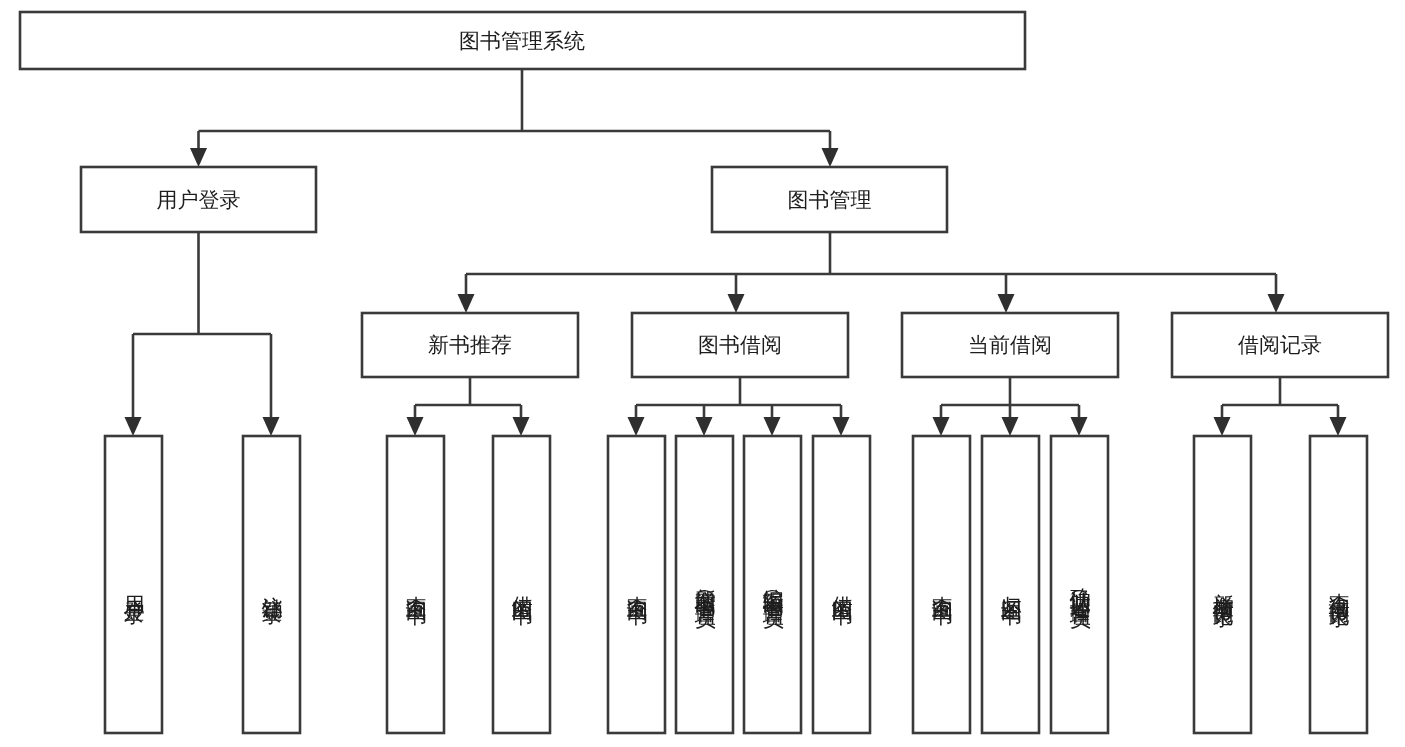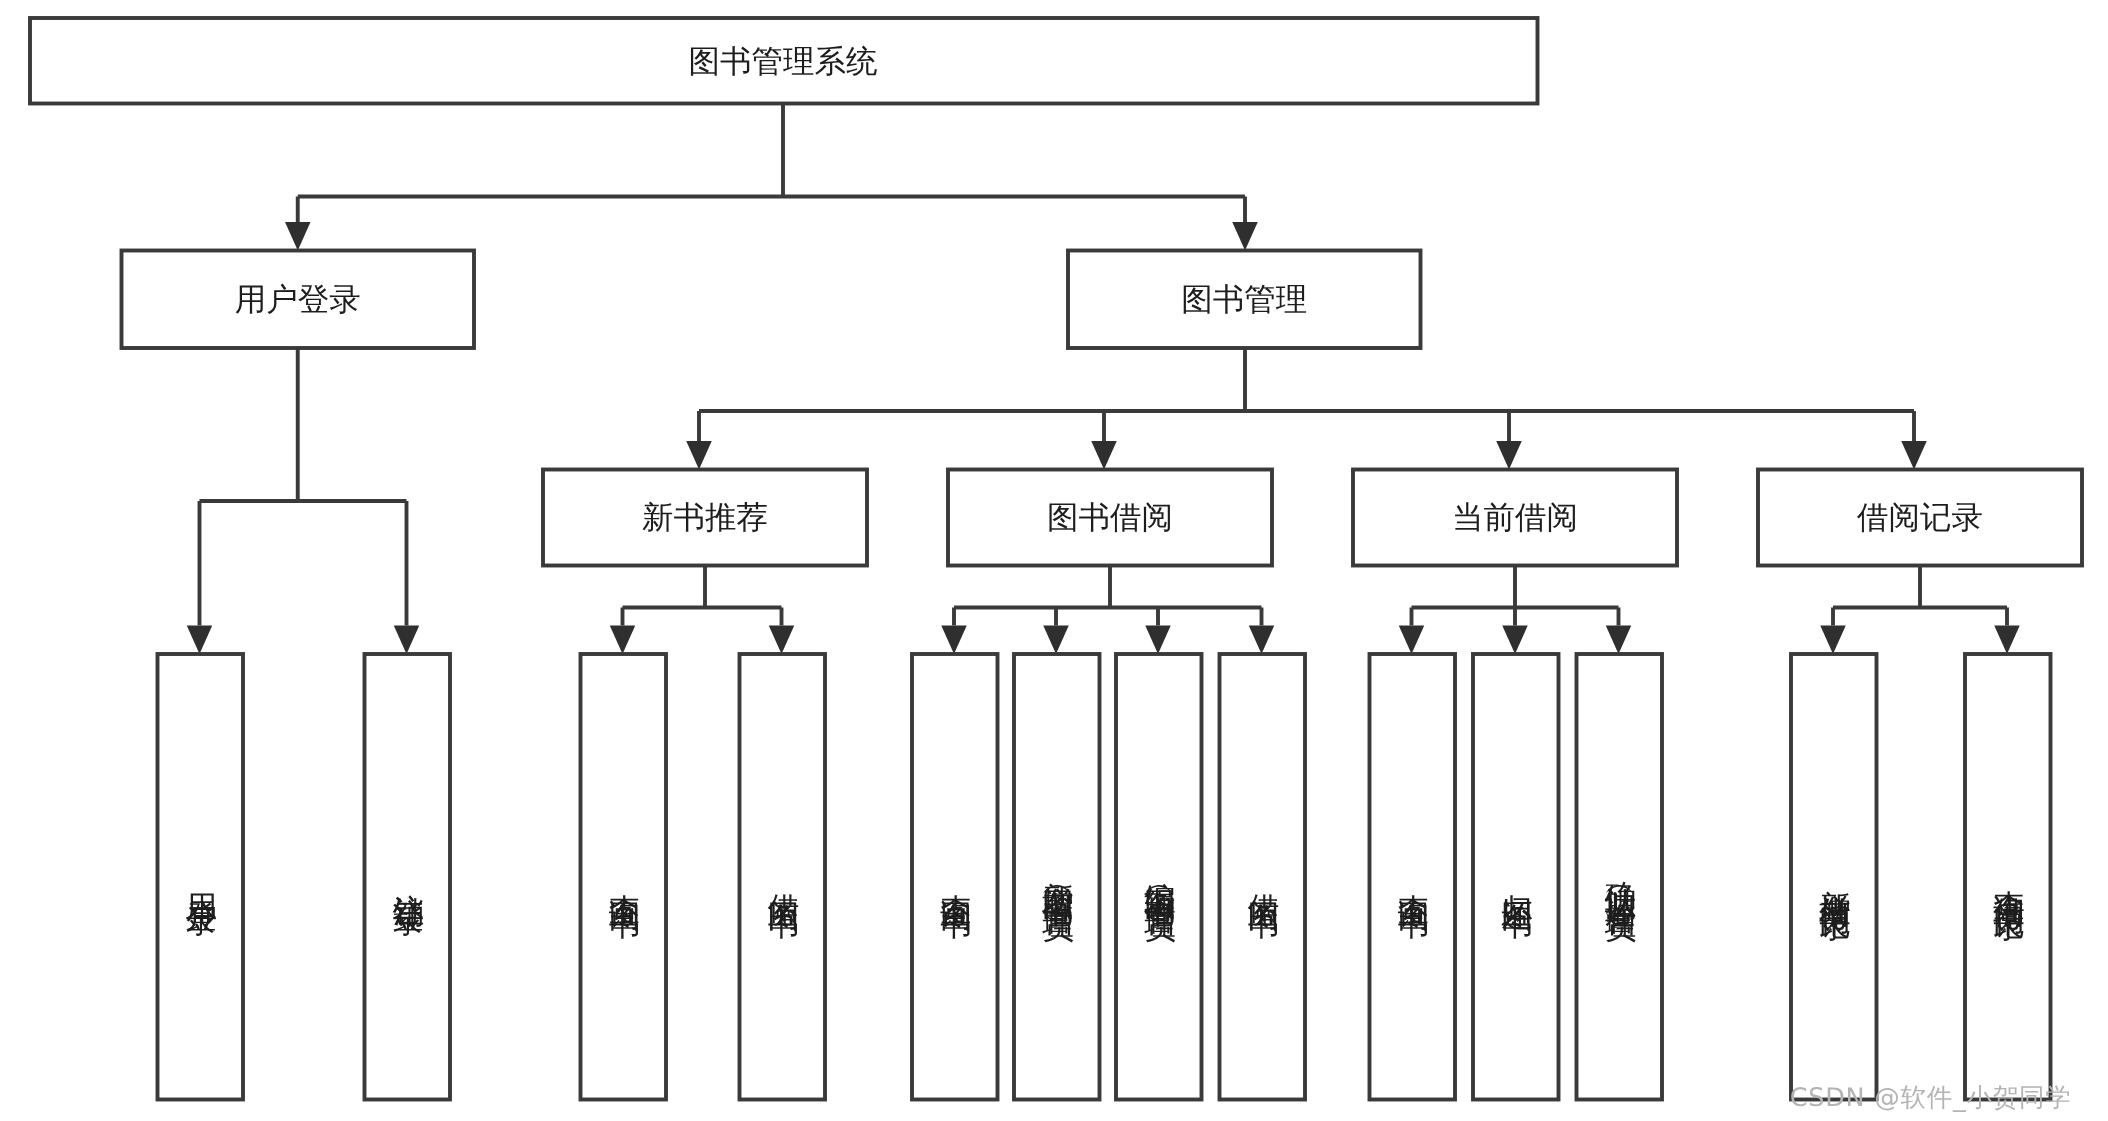--- a/index.html
+++ b/index.html
@@ -197,14 +197,13 @@
   <div class="leaf-label-wrap" style="left:608px; top:436px; width:57px; height:297px;">查询图书</div>
   <div class="leaf-label-wrap" style="left:676px; top:436px; width:57px; height:297px;">新增图书（管理员）</div>
   <div class="leaf-label-wrap" style="left:744px; top:436px; width:57px; height:297px;">编辑图书（管理员）</div>
   <div class="leaf-label-wrap" style="left:813px; top:436px; width:57px; height:297px;">借阅图书</div>
   <div class="leaf-label-wrap" style="left:913px; top:436px; width:57px; height:297px;">查询图书</div>
   <div class="leaf-label-wrap" style="left:982px; top:436px; width:57px; height:297px;">归还图书</div>
   <div class="leaf-label-wrap" style="left:1051px; top:436px; width:57px; height:297px;">确认归还（管理员）</div>
   <div class="leaf-label-wrap" style="left:1194px; top:436px; width:57px; height:297px;">新增借阅记录</div>
   <div class="leaf-label-wrap" style="left:1310px; top:436px; width:57px; height:297px;">查询借阅记录</div>
 
-  <div class="watermark">CSDN @软件_小贺同学</div>
 </div>
 
 </body></html>

